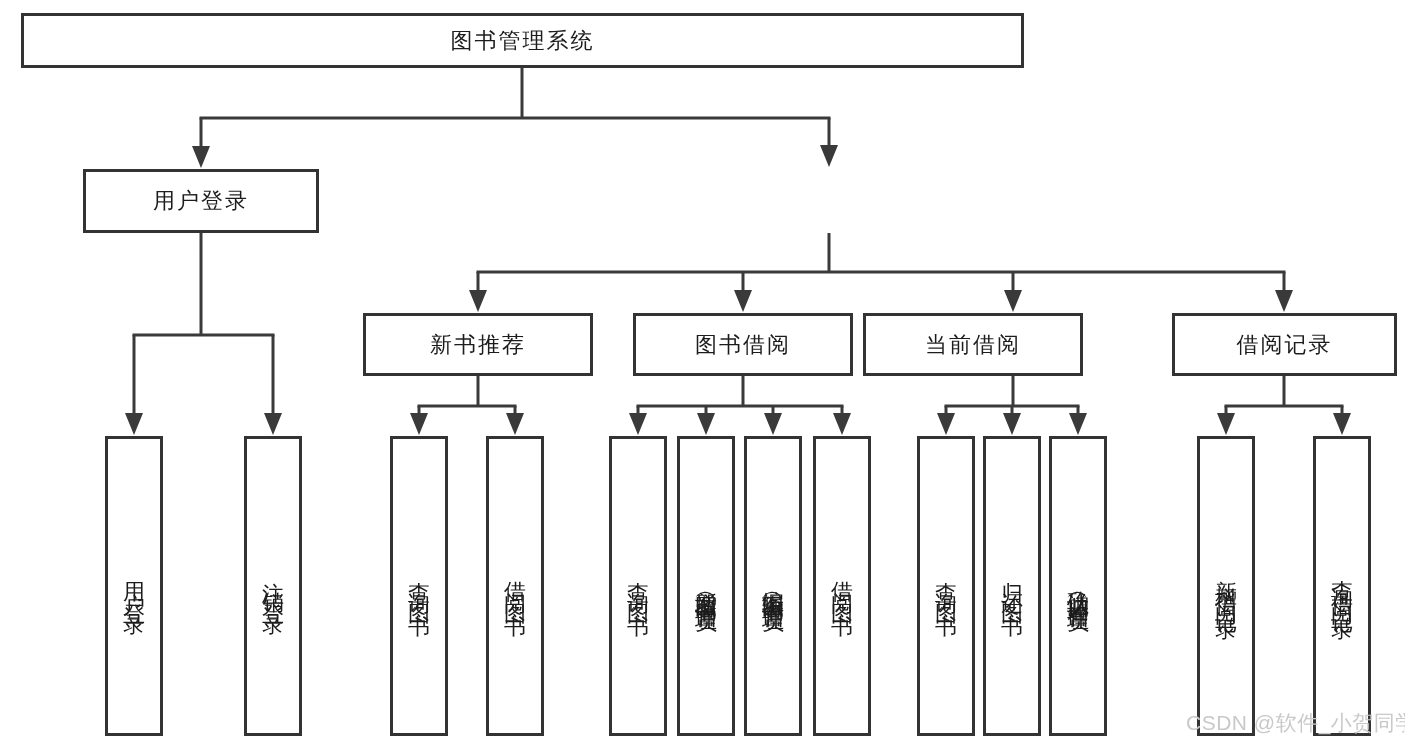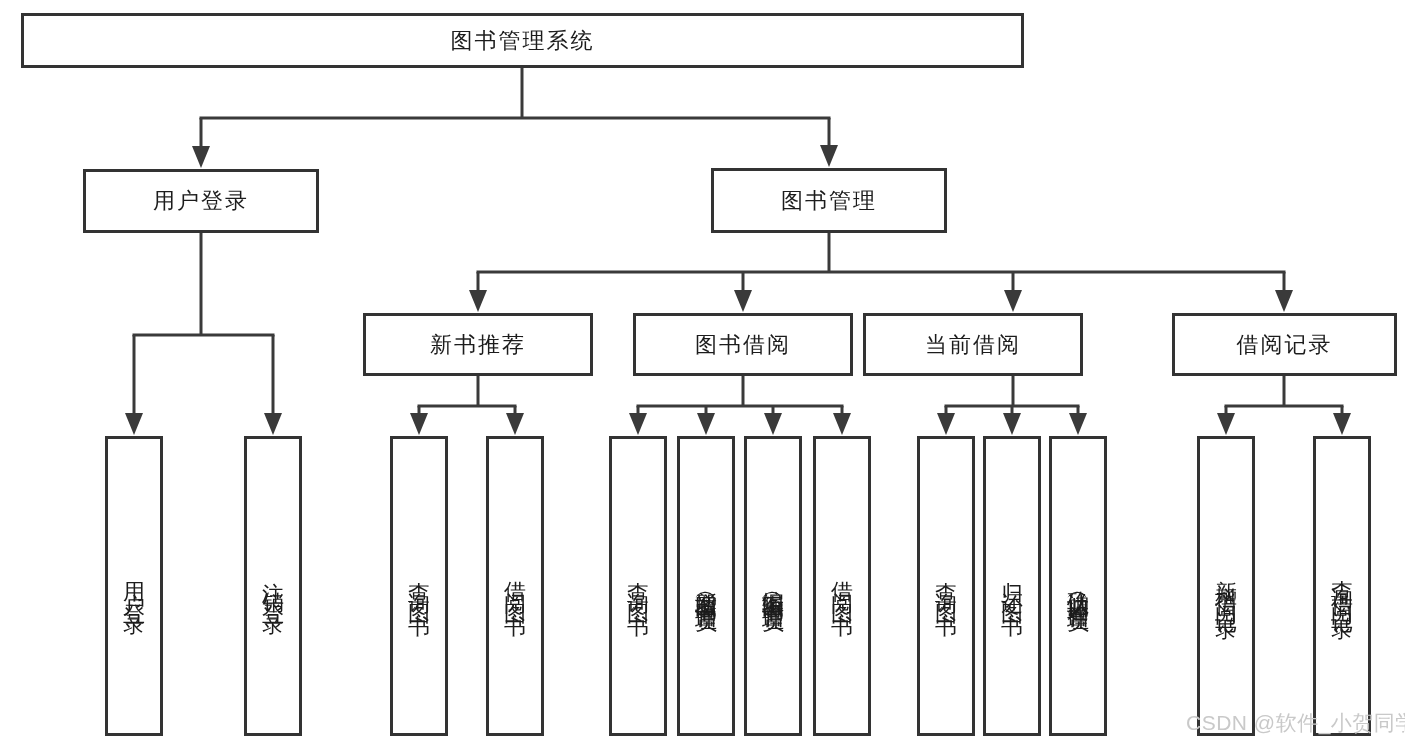--- a/index.html
+++ b/index.html
@@ -81,21 +81,20 @@
       <line x1="1224.5" y1="406" x2="1343.5" y2="406" stroke="#3a3a3a" stroke-width="3"></line>
       <line x1="1226" y1="406" x2="1226" y2="419" stroke="#3a3a3a" stroke-width="3"></line>
       <polygon points="1217,413 1235,413 1226,435" fill="#3a3a3a"></polygon>
       <line x1="1342" y1="406" x2="1342" y2="419" stroke="#3a3a3a" stroke-width="3"></line>
       <polygon points="1333,413 1351,413 1342,435" fill="#3a3a3a"></polygon>
     </svg>
 
   <div class="box" style="left:21px;top:13px;width:1003px;height:55px">图书管理系统</div>
 
   <div class="box" style="left:83px;top:169px;width:236px;height:64px">用户登录</div>
-  <div class="box" style="left:711px;top:168px;width:236px;height:65px">图书管理</div>
 
   <div class="box" style="left:363px;top:313px;width:230px;height:63px">新书推荐</div>
   <div class="box" style="left:633px;top:313px;width:220px;height:63px">图书借阅</div>
   <div class="box" style="left:863px;top:313px;width:220px;height:63px">当前借阅</div>
   <div class="box" style="left:1172px;top:313px;width:225px;height:63px">借阅记录</div>
 
   <div class="box leaf ls-a" style="left:105px;top:436px;width:58px;height:300px">用户登录</div>
   <div class="box leaf ls-a" style="left:244px;top:436px;width:58px;height:300px">注销登录</div>
 
   <div class="box leaf ls-a" style="left:390px;top:436px;width:58px;height:300px">查询图书</div>

